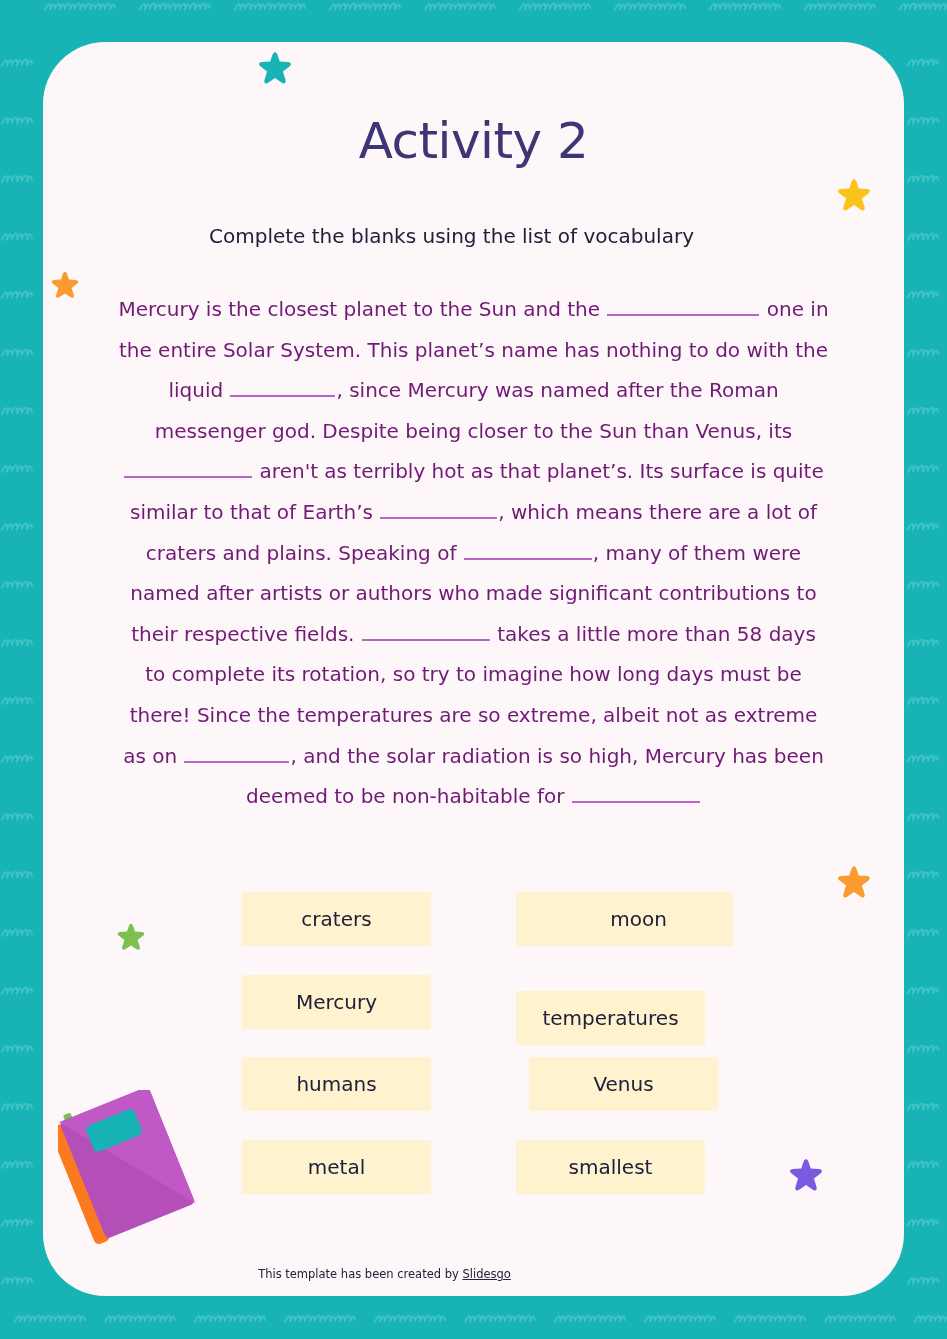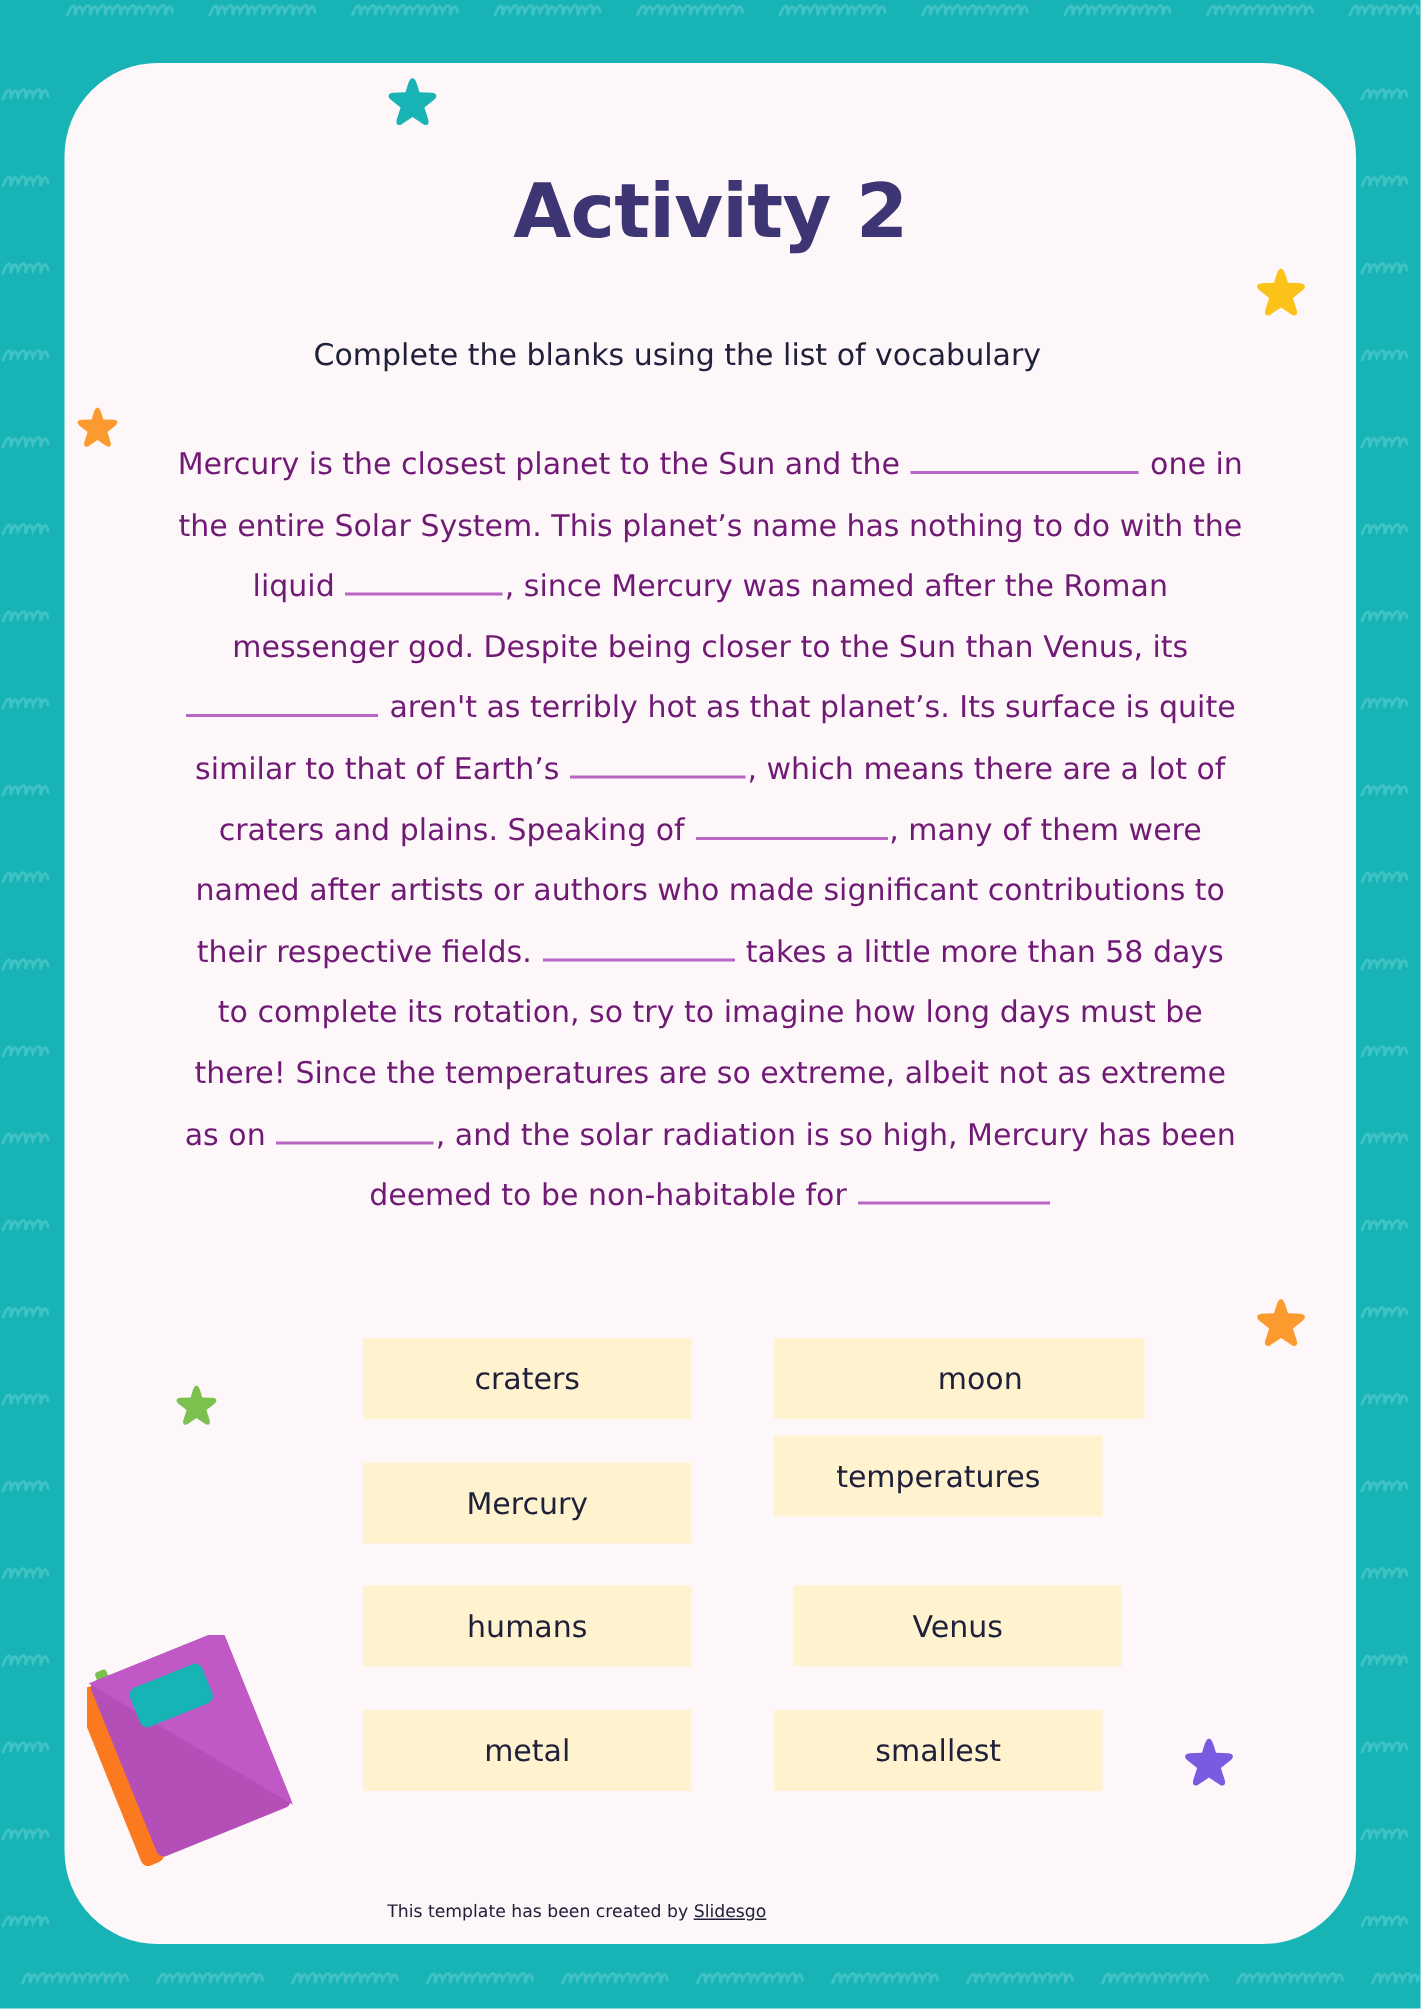--- a/index.html
+++ b/index.html
@@ -8,37 +8,37 @@
     background: #18b3b5;
     font-family: "DejaVu Sans", sans-serif;
   }
   .squiggles { position: absolute; left: 0; top: 0; width: 947px; height: 1339px; }
   .card {
     position: absolute; left: 43px; top: 42px; width: 861px; height: 1254px;
     background: #fdf7f9; border-radius: 62px;
   }
   .title {
     position: absolute; left: 0; top: 112px; width: 947px; text-align: center;
-    font-family: "DejaVu Sans", sans-serif; font-weight: bold;
+    font-family: "DejaVu Sans", sans-serif; font-weight: normal;
     font-size: 50px; color: #3e3674; letter-spacing: -0.5px;
   }
   .subtitle {
     position: absolute; left: 0; top: 224px; width: 903px; text-align: center;
     font-size: 20px; color: #20203a;
   }
   .paragraph {
     position: absolute; left: 118px; top: 289px; width: 711px; text-align: center;
     font-size: 20px; line-height: 40.6px; color: #701a75;
   }
   .blank {
     display: inline-block; border-bottom: 2px solid #b766c4;
     height: 1px; vertical-align: 0px; margin: 0 1px;
   }
   .vocab {
-    position: absolute; width: 219px; height: 54px; background: #fff3cf;
+    position: absolute; width: 189px; height: 54px; background: #fff3cf;
     display: flex; align-items: center; justify-content: center;
     font-size: 20px; color: #20203a;
   }
   .footer {
     position: absolute; left: 0; top: 1267px; width: 769px; text-align: center;
     font-size: 11.5px; color: #20203a;
   }
   .footer a { color: #20203a; text-decoration: underline; }
   .star { position: absolute; }
   .book { position: absolute; left: 58px; top: 1090px; }
@@ -120,21 +120,21 @@
 
 <div class="title">Activity 2</div>
 <div class="subtitle">Complete the blanks using the list of vocabulary</div>
 
 <div class="paragraph" id="paragraph"><span>Mercury is the closest planet to the Sun and the </span><span class="blank" style="width: 152px;"></span><span> one in the entire Solar System. This planet’s name has nothing to do with the liquid </span><span class="blank" style="width: 105px;"></span><span>, since Mercury was named after the Roman messenger god. Despite being closer to the Sun than Venus, its </span><span class="blank" style="width: 128px;"></span><span> aren't as terribly hot as that planet’s. Its surface is quite similar to that of Earth’s </span><span class="blank" style="width: 117px;"></span><span>, which means there are a lot of craters and plains. Speaking of </span><span class="blank" style="width: 128px;"></span><span>, many of them were named after artists or authors who made significant contributions to their respective fields. </span><span class="blank" style="width: 128px;"></span><span> takes a little more than 58 days to complete its rotation, so try to imagine how long days must be there! Since the temperatures are so extreme, albeit not as extreme as on </span><span class="blank" style="width: 105px;"></span><span>, and the solar radiation is so high, Mercury has been deemed to be non-habitable for </span><span class="blank" style="width: 128px;"></span></div>
 
 <div id="vocab-list">
     <div class="vocab" style="left: 242px; top: 892px;">craters</div>
     <div class="vocab" style="left: 516px; top: 892px; padding-left: 28px;">moon</div>
     <div class="vocab" style="left: 242px; top: 974.5px;">Mercury</div>
-    <div class="vocab" style="left: 516px; top: 957px;">temperatures</div>
+    <div class="vocab" style="left: 516px; top: 991px;">temperatures</div>
     <div class="vocab" style="left: 242px; top: 1057px;">humans</div>
     <div class="vocab" style="left: 516px; top: 1057px; margin-left: 13px;">Venus</div>
     <div class="vocab" style="left: 242px; top: 1139.5px;">metal</div>
     <div class="vocab" style="left: 516px; top: 1139.5px;">smallest</div>
   </div>
 
 <div class="footer">
   <span>This template has been created by </span><a>Slidesgo</a>
 </div>
 

